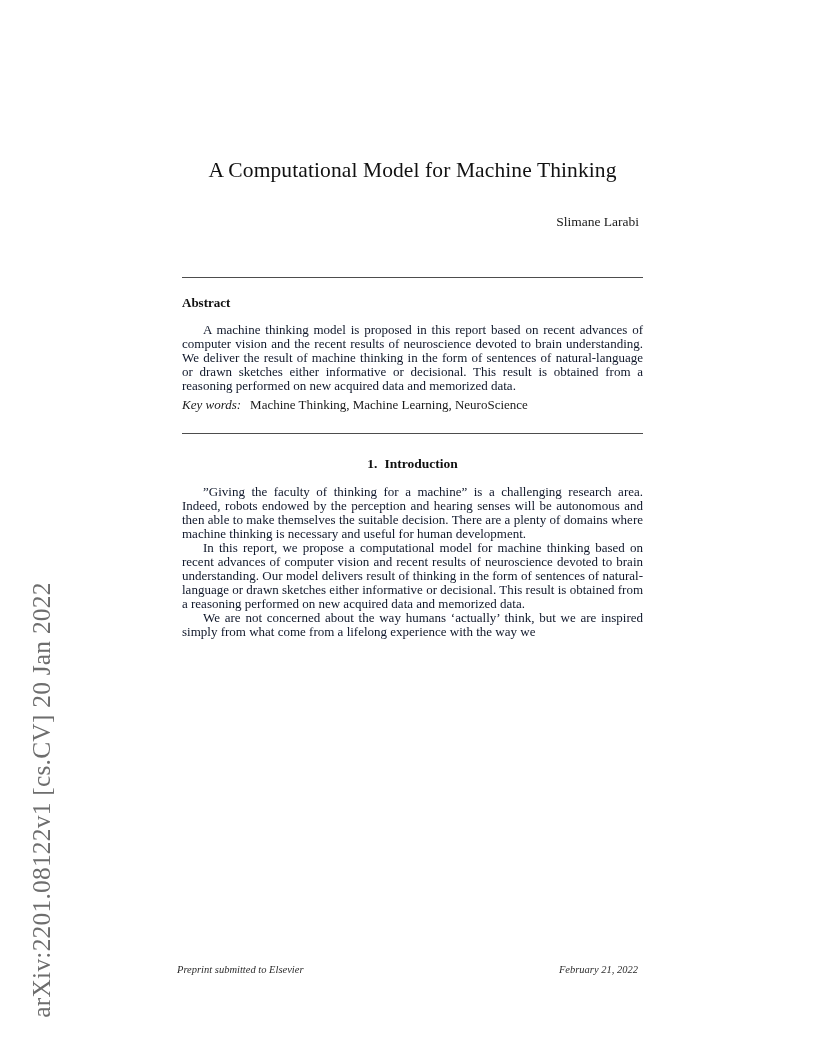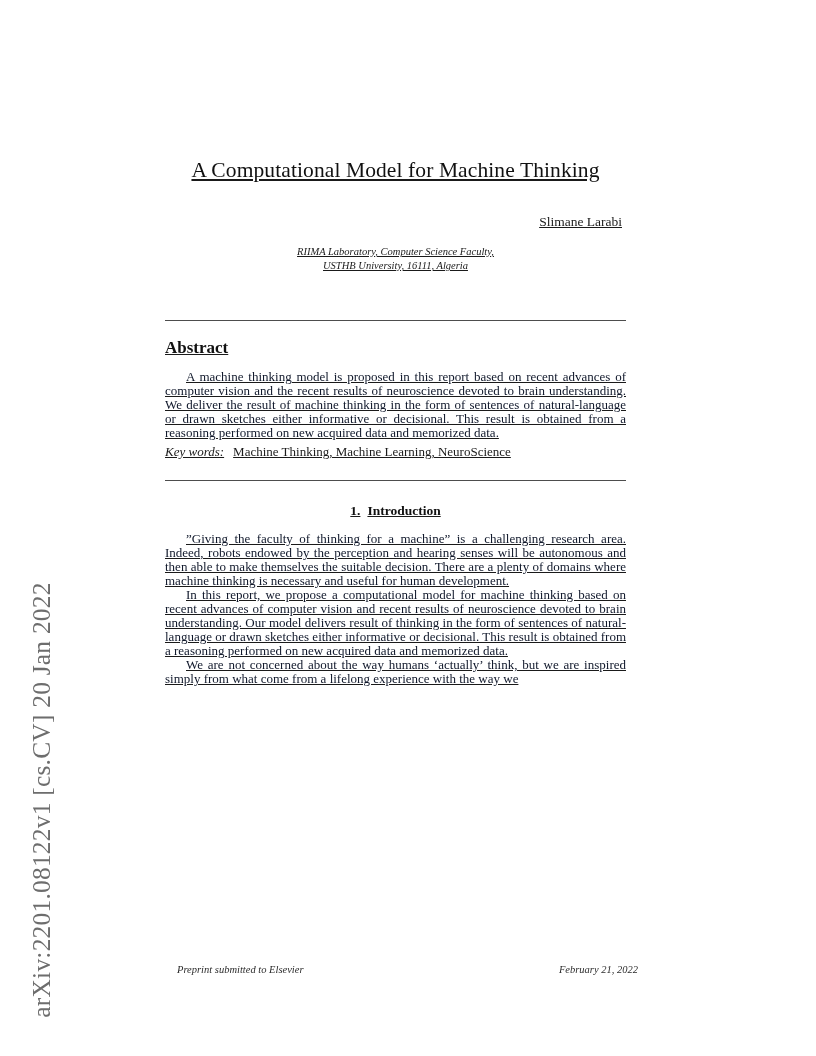--- a/index.html
+++ b/index.html
@@ -31,24 +31,23 @@
     letter-spacing: 0.2px;
     color: #6d6d6d;
     white-space: nowrap;
     text-align: center;
     line-height: 44px;
   }
 
   
   .column {
     position: absolute;
-    left: 165px;
+    left: 182px;
     top: 0;
     width: 461px;
-    text-decoration: underline;
   }
 
   .doc-title {
     margin: 0;
     padding-top: 158px;
     font-size: 21.5px;
     font-weight: normal;
     text-align: center;
     letter-spacing: 0.1px;
     color: #111111;
@@ -77,21 +76,21 @@
     border: 0;
     border-top: 1.1px solid #4d4d4d;
     margin: 0;
   }
   .rule-top { margin-top: 47px; }
   .rule-bottom { margin-top: 16px; }
 
   .abstract-heading {
     margin: 0;
     padding-top: 17px;
-    font-size: 17px;
+    font-size: 13px;
     font-weight: bold;
     color: #111111;
   }
 
   p.body {
     margin: 0;
     font-size: 13px;
     line-height: 14px;
     text-align: justify;
     text-justify: inter-word;
@@ -153,24 +152,20 @@
 <div class="page">
 
   <div class="arxiv-stamp">arXiv:2201.08122v1  [cs.CV]  20 Jan 2022</div>
 
   <div class="column">
 
     <h1 class="doc-title">A Computational Model for Machine Thinking</h1>
 
     <p class="author">Slimane Larabi</p>
 
-    <p class="affiliation">
-      <span>RIIMA Laboratory, Computer Science Faculty,</span><br>
-      <span>USTHB University, 16111, Algeria</span>
-    </p>
 
     <hr class="rule rule-top">
 
     <h2 class="abstract-heading">Abstract</h2>
 
     <p class="body abstract-para">A machine thinking model is proposed in this report based on recent advances of computer vision and the recent results of neuroscience devoted to brain understanding. We deliver the result of machine thinking in the form of sentences of natural-language or drawn sketches either informative or decisional. This result is obtained from a reasoning performed on new acquired data and memorized data.</p>
 
     <p class="keywords">
       <span class="kw-label">Key words:</span><span class="kw-list">Machine Thinking, Machine Learning, NeuroScience</span>
     </p>

